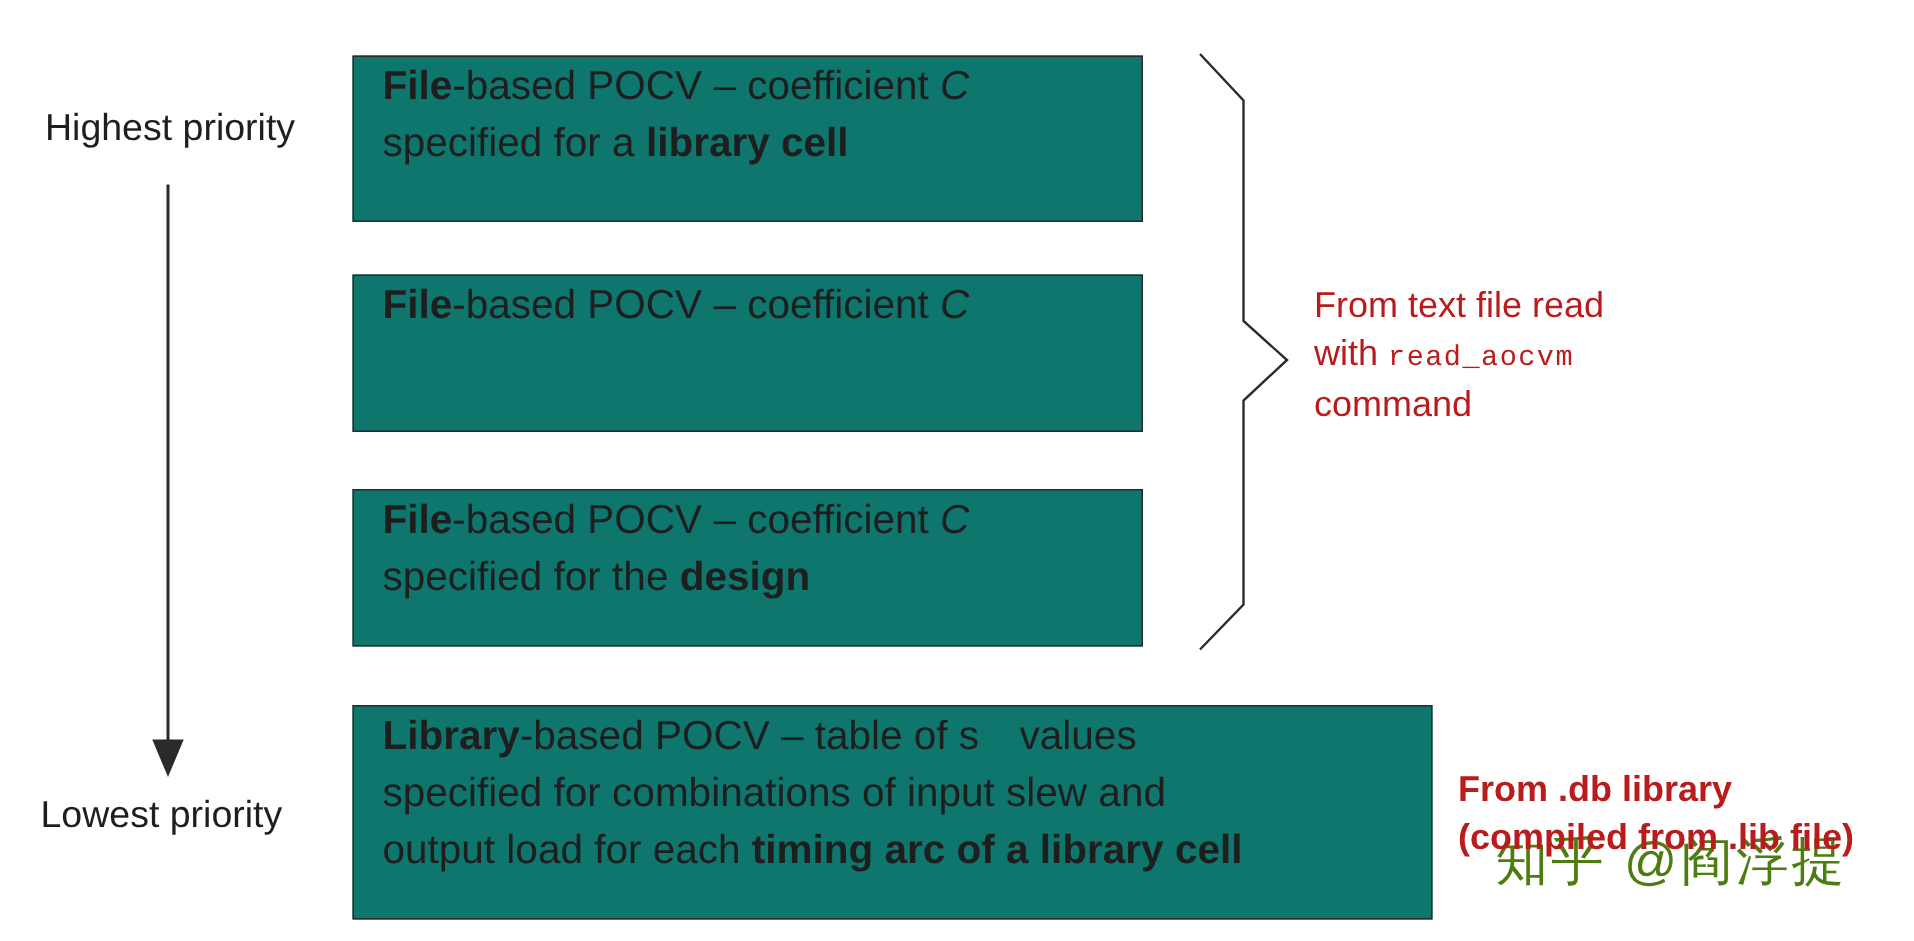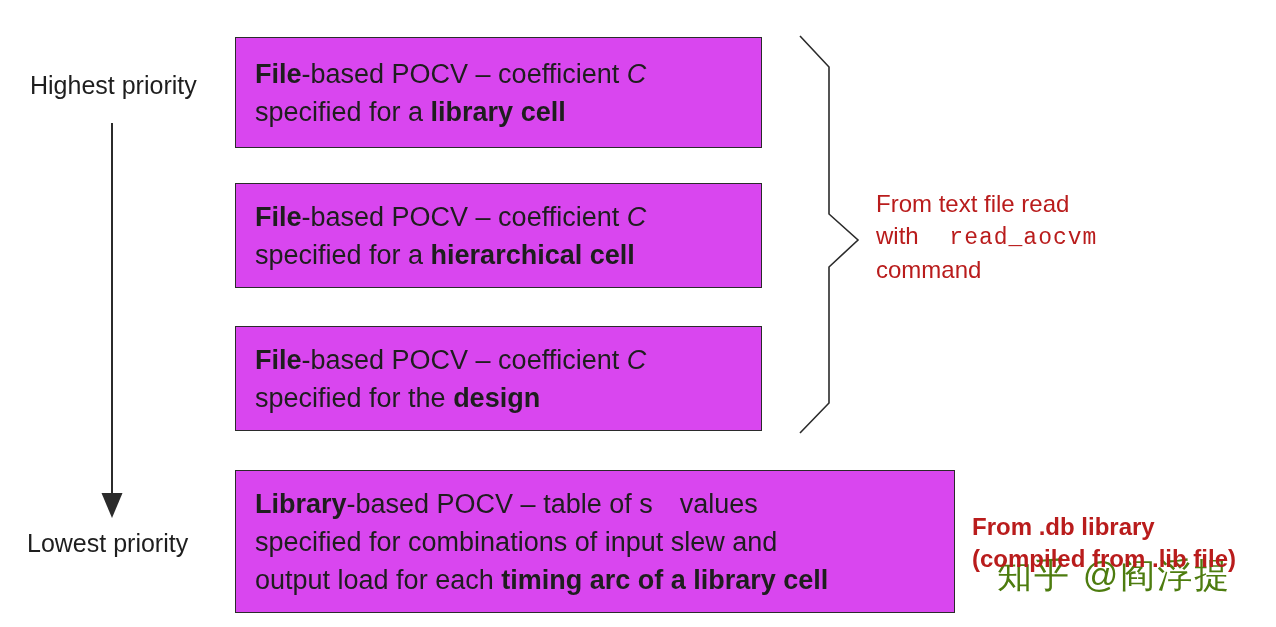--- a/index.html
+++ b/index.html
@@ -23,24 +23,23 @@
     line-height: 30px;
     color: #1e1e1e;
     white-space: nowrap;
   }
   #label-highest { left: 30px; top: 70px; }
   #label-lowest  { left: 27px; top: 528px; }
 
   .box {
     box-sizing: border-box;
     border: 1.5px solid #2b2b2b;
-    background: #d946ef;
+    background: #0f766e;
     display: flex;
     flex-direction: column;
-    justify-content: center;
     padding-left: 19px;
     padding-right: 8px;
     font-size: 27px;
     line-height: 38px;
     white-space: nowrap;
   }
   #box-1 { left: 235px; top: 37px;  width: 527px; height: 111px; }
   #box-2 { left: 235px; top: 183px; width: 527px; height: 105px; }
   #box-3 { left: 235px; top: 326px; width: 527px; height: 105px; }
   #box-4 { left: 235px; top: 470px; width: 720px; height: 143px; }
@@ -59,23 +58,22 @@
   .annotation {
     font-size: 24px;
     line-height: 32px;
     color: #b91c1c;
     white-space: nowrap;
   }
   #annotation-text-file { left: 876px; top: 188px; }
   #annotation-db-library { left: 972px; top: 511px; z-index: 2; font-weight: bold; }
   .code {
     font-family: "Liberation Mono", "DejaVu Sans Mono", monospace;
-    font-size: 23px;
+    font-size: 19px;
     letter-spacing: 1px;
-    margin-left: 24px;
   }
 
   #watermark {
     left: 997px;
     top: 553px;
     font-size: 35px;
     line-height: 44px;
     color: #4d7c0f;
     letter-spacing: 2px;
     z-index: 1;
@@ -99,21 +97,20 @@
     <polyline points="800,36 829,67 829,214 858,240 829,267 829,403 800,433" fill="none" stroke="#2b2b2b" stroke-width="1.6"></polyline>
   </svg>
 
   <div class="abs box" id="box-1">
     <div class="line"><span class="b">File</span><span>-based POCV – coefficient </span><span class="i">C</span></div>
     <div class="line"><span>specified for a </span><span class="b">library cell</span></div>
   </div>
 
   <div class="abs box" id="box-2">
     <div class="line"><span class="b">File</span><span>-based POCV – coefficient </span><span class="i">C</span></div>
-    <div class="line"><span>specified for a </span><span class="b">hierarchical cell</span></div>
   </div>
 
   <div class="abs box" id="box-3">
     <div class="line"><span class="b">File</span><span>-based POCV – coefficient </span><span class="i">C</span></div>
     <div class="line"><span>specified for the </span><span class="b">design</span></div>
   </div>
 
   <div class="abs box" id="box-4">
     <div class="line"><span class="b">Library</span><span>-based POCV – table of s values</span></div>
     <div class="line"><span>specified for combinations of input slew and</span></div>

